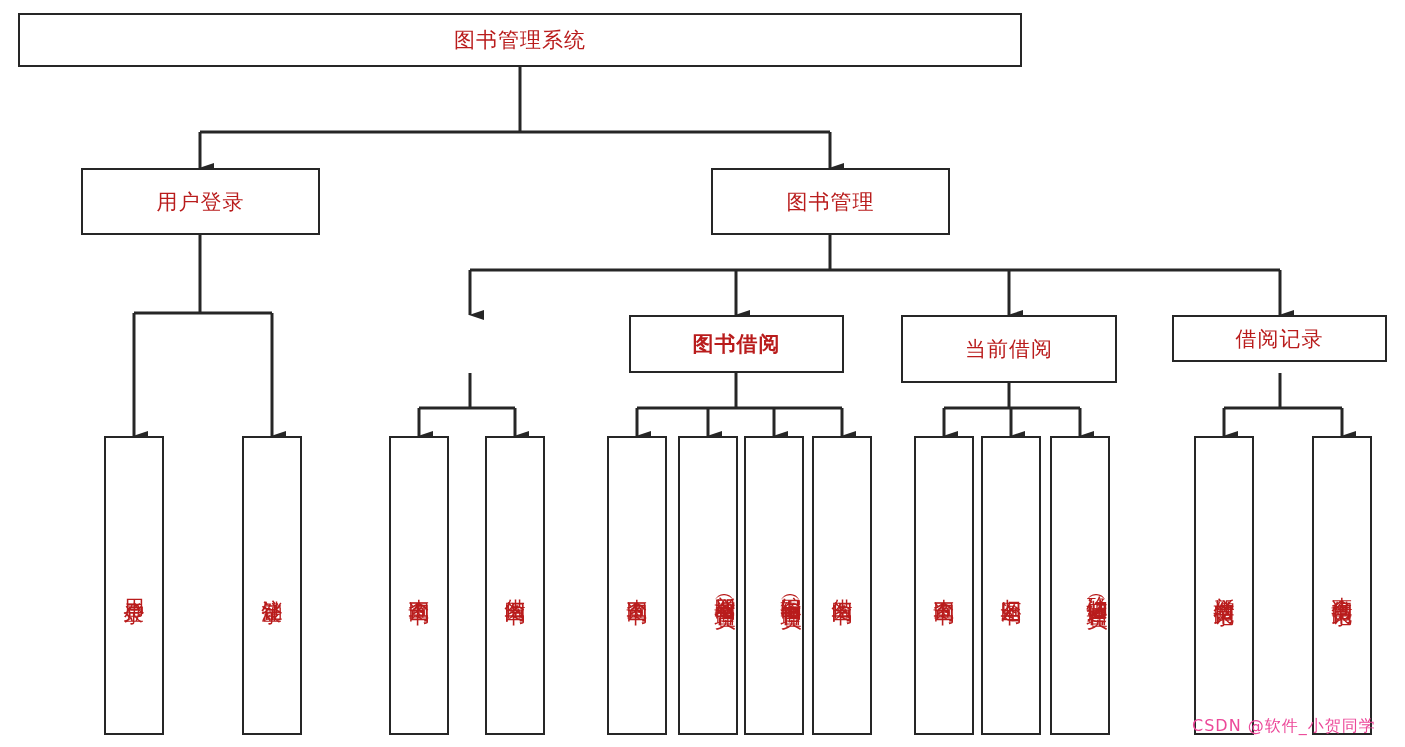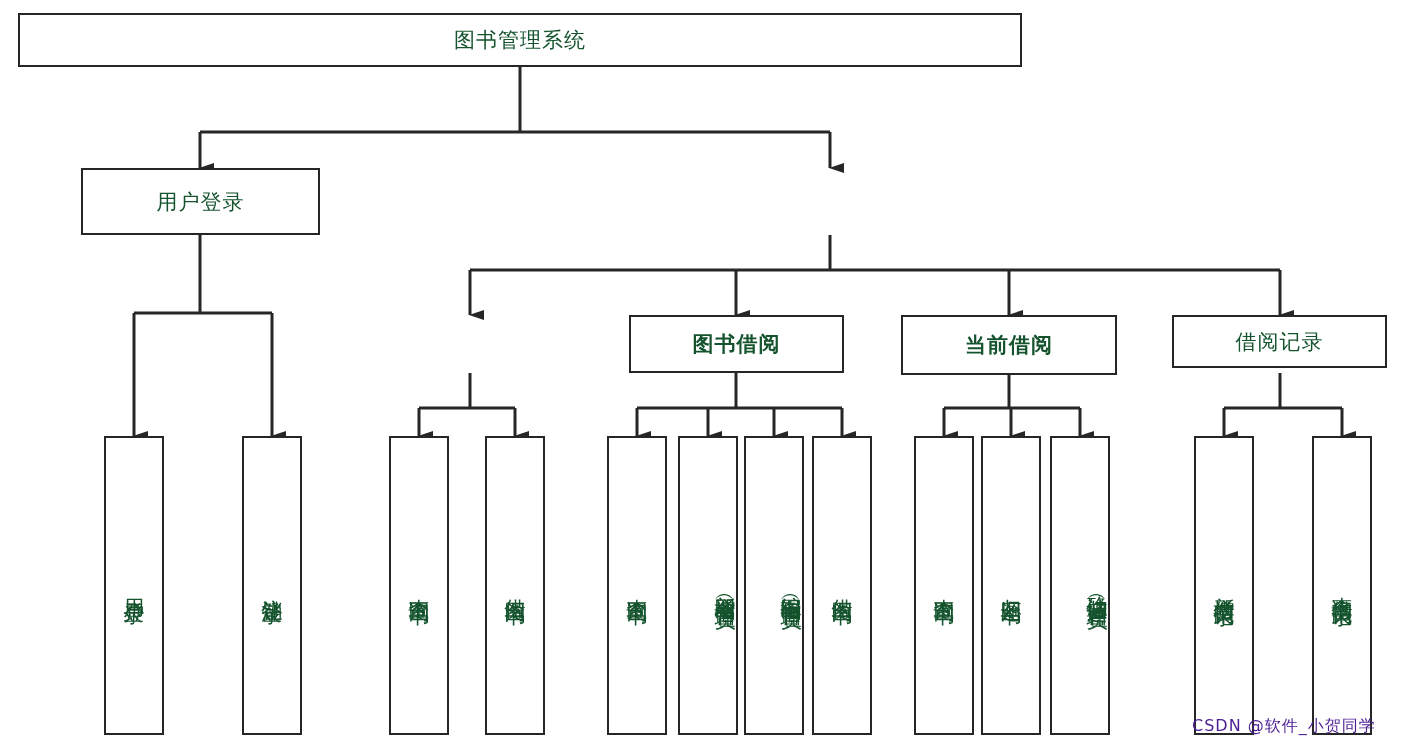--- a/index.html
+++ b/index.html
@@ -1,26 +1,26 @@
 <!DOCTYPE html>
 <html><head>
 <meta charset="utf-8">
 <style>
   html,body{margin:0;padding:0;background:#ffffff;}
   body{font-family:"DejaVu Sans","Liberation Sans",sans-serif;}
   #stage{position:relative;width:1405px;height:747px;background:#fff;overflow:hidden;}
   #stage svg{position:absolute;left:0;top:0;width:1405px;height:747px;}
   .node{position:absolute;box-sizing:border-box;border:2px solid #262626;background:#ffffff;
-        display:flex;align-items:center;justify-content:center;color:#14532d;}
+        display:flex;align-items:center;justify-content:center;color:#b91c1c;}
   .node.h{font-size:21px;letter-spacing:1px;}
   .node.v{writing-mode:vertical-rl;text-orientation:upright;font-size:21px;letter-spacing:2px;line-height:1.05;}
   .node.v span{writing-mode:vertical-rl;text-orientation:upright;}
   .node.v.top{align-items:flex-start;padding-top:4px;}
   #root{border-width:2px;}
-  .wm{position:absolute;font-size:16px;color:#4c1d95;letter-spacing:1px;white-space:nowrap;}
+  .wm{position:absolute;font-size:16px;color:#ec4899;letter-spacing:1px;white-space:nowrap;}
 </style>
 </head>
 <body>
 
 <div id="stage">
 
   <svg viewBox="0 0 1405 747">
     <defs>
       <marker id="ah" markerWidth="12" markerHeight="16" refX="5" refY="14" orient="auto" markerUnits="userSpaceOnUse">
         <path d="M0,0 L10,0 L5,15 Z" fill="#262626"></path>
@@ -70,28 +70,31 @@
     </g>
   </svg>
 
   <div class="node h" id="root" style="left:18px;top:13px;width:1004px;height:54px;">
     <span>图书管理系统</span>
   </div>
 
   <div class="node h" style="left:81px;top:168px;width:239px;height:67px;">
     <span>用户登录</span>
   </div>
+  <div class="node h" style="left:711px;top:168px;width:239px;height:67px;">
+    <span>图书管理</span>
+  </div>
 
   <div class="node h" style="left:629px;top:315px;width:215px;height:58px;font-weight:bold;">
     <span>图书借阅</span>
   </div>
-  <div class="node h" style="left:901px;top:315px;width:216px;height:60px;font-weight:bold;">
+  <div class="node h" style="left:901px;top:315px;width:216px;height:68px;">
     <span>当前借阅</span>
   </div>
-  <div class="node h" style="left:1172px;top:315px;width:215px;height:53px;">
+  <div class="node h" style="left:1172px;top:315px;width:215px;height:47px;">
     <span>借阅记录</span>
   </div>
 
   <div class="node v" style="left:104px;top:436px;width:60px;height:299px;">
     <span>用户登录</span>
   </div>
   <div class="node v" style="left:242px;top:436px;width:60px;height:299px;">
     <span>注销登录</span>
   </div>
 

